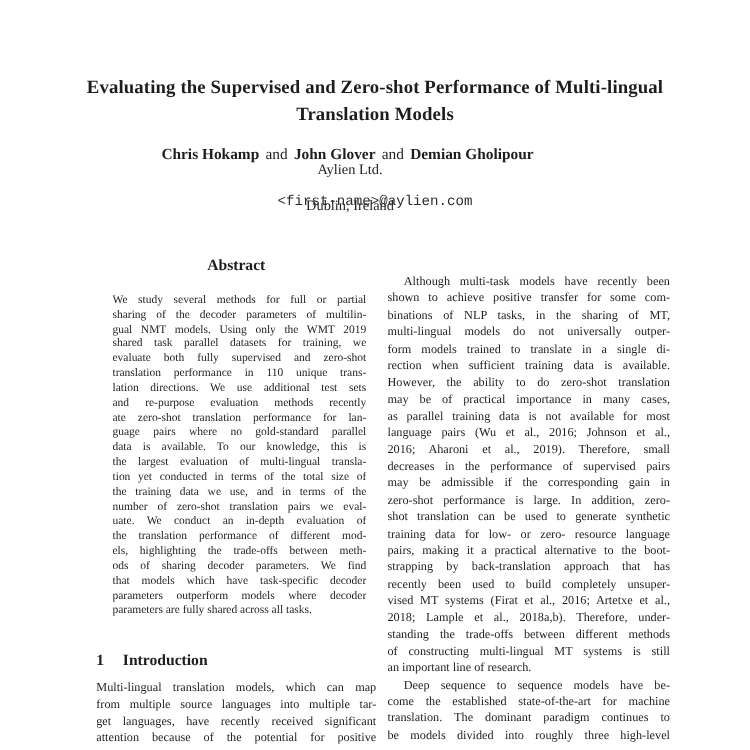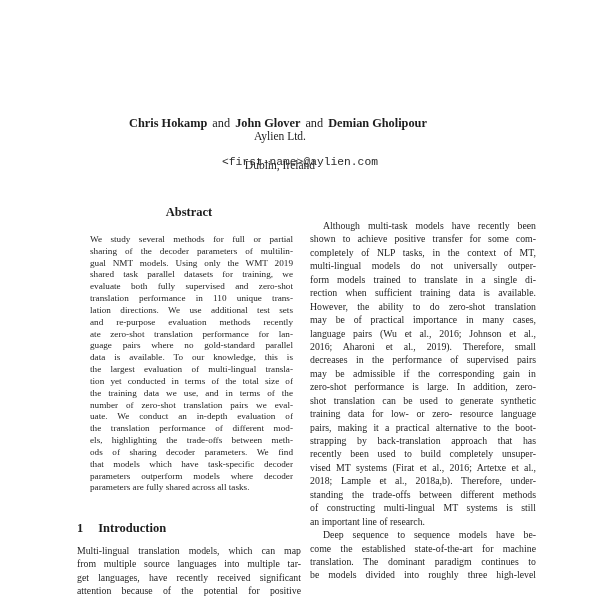--- a/index.html
+++ b/index.html
@@ -112,20 +112,24 @@
     -moz-text-align-last: left;
   }
   .para { margin: 0; }
   .para.indent .tline:first-child { text-indent: 13px; }
 </style>
 </head>
 <body>
 
 <div class="sheet">
 
+  <h1 class="title">
+    <div>Evaluating the Supervised and Zero-shot Performance of Multi-lingual</div>
+    <div>Translation Models</div>
+  </h1>
 
   <div class="authors">
     <span class="author">Chris Hokamp</span><span class="sep">and</span><span class="author">John Glover</span><span class="sep">and</span><span class="author">Demian Gholipour</span>
   </div>
 
   <div class="affil a1">Aylien Ltd.</div>
   <div class="affil a2">Dublin, Ireland</div>
   <div class="email">&lt;first-name&gt;@aylien.com</div>
 
   <div class="abs-head">Abstract</div>
@@ -165,26 +169,27 @@
         <div class="tline">from multiple source languages into multiple tar-</div>
         <div class="tline">get languages, have recently received significant</div>
         <div class="tline">attention because of the potential for positive</div>
       </div>
     </div>
 
   <div class="col-right">
       <div class="para indent">
         <div class="tline">Although multi-task models have recently been</div>
         <div class="tline">shown to achieve positive transfer for some com-</div>
-        <div class="tline">completely of NLP tasks, in the context of MT,</div>
+        <div class="tline">binations of NLP tasks, in the sharing of MT,</div>
         <div class="tline">multi-lingual models do not universally outper-</div>
         <div class="tline">form models trained to translate in a single di-</div>
         <div class="tline">rection when sufficient training data is available.</div>
         <div class="tline">However, the ability to do zero-shot translation</div>
         <div class="tline">may be of practical importance in many cases,</div>
+        <div class="tline">as parallel training data is not available for most</div>
         <div class="tline">language pairs (Wu et al., 2016; Johnson et al.,</div>
         <div class="tline">2016; Aharoni et al., 2019).  Therefore, small</div>
         <div class="tline">decreases in the performance of supervised pairs</div>
         <div class="tline">may be admissible if the corresponding gain in</div>
         <div class="tline">zero-shot performance is large. In addition, zero-</div>
         <div class="tline">shot translation can be used to generate synthetic</div>
         <div class="tline">training data for low- or zero- resource language</div>
         <div class="tline">pairs, making it a practical alternative to the boot-</div>
         <div class="tline">strapping by back-translation approach that has</div>
         <div class="tline">recently been used to build completely unsuper-</div>

